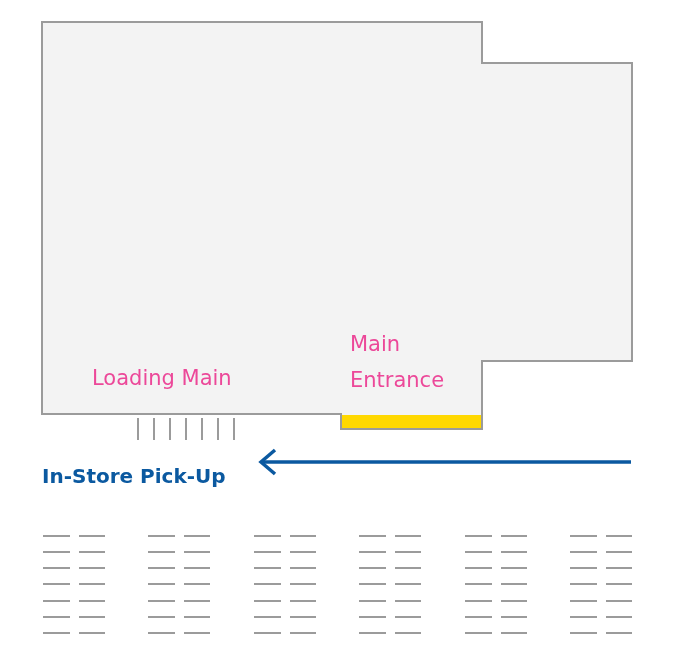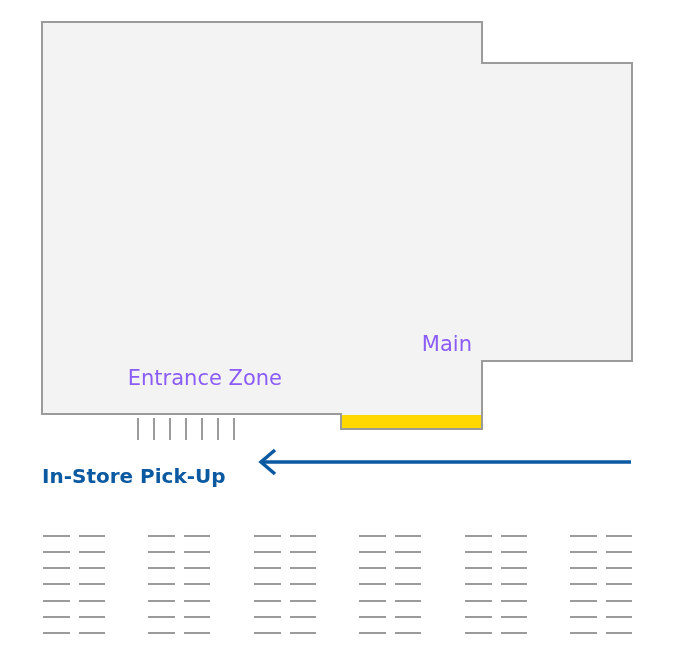--- a/index.html
+++ b/index.html
@@ -1,19 +1,19 @@
 <!DOCTYPE html>
 <html><head>
 <meta charset="utf-8">
 <style>
   html, body { margin: 0; padding: 0; background: #ffffff; }
   body { width: 673px; height: 664px; position: relative; overflow: hidden;
          font-family: "DejaVu Sans", "Liberation Sans", sans-serif; }
   svg.map { position: absolute; left: 0; top: 0; }
-  .label { position: absolute; color: #8b5cf6; font-size: 21px; text-align: right; line-height: 36px; }
+  .label { position: absolute; color: #ec4899; font-size: 21px; text-align: left; line-height: 36px; }
   .pickup { position: absolute; color: #0b59a0; font-weight: bold; font-size: 20px; text-align: center; }
 </style>
 </head>
 <body>
 
 <svg class="map" width="673" height="664" id="mapsvg">
   <polygon id="building" points="42,22 482,22 482,63 632,63 632,361 482,361 482,429 341,429 341,414 42,414" fill="#f3f3f3" stroke="#9b9b9b" stroke-width="2"></polygon>
   <rect x="342" y="415" width="139" height="13" fill="#ffd800"></rect>
   <g id="docks" stroke="#9b9b9b" stroke-width="2">
       <line x1="138" x2="138" y1="418" y2="440"></line>
@@ -111,15 +111,16 @@
       <line x1="606" x2="632" y1="601" y2="601"></line>
       <line x1="570" x2="597" y1="617" y2="617"></line>
       <line x1="606" x2="632" y1="617" y2="617"></line>
       <line x1="570" x2="597" y1="633" y2="633"></line>
       <line x1="606" x2="632" y1="633" y2="633"></line>
     </g>
 </svg>
 
 <div class="label" style="left:350px; top:326px; width:122px;">
   <div>Main</div>
+  <div>Entrance</div>
 </div>
-<div class="label" style="left:92px; top:360px; width:190px;">Entrance Zone</div>
+<div class="label" style="left:92px; top:360px; width:190px;">Loading Main</div>
 <div class="pickup" style="left:42px; top:464px;">In-Store Pick-Up</div>
 
 </body></html>

